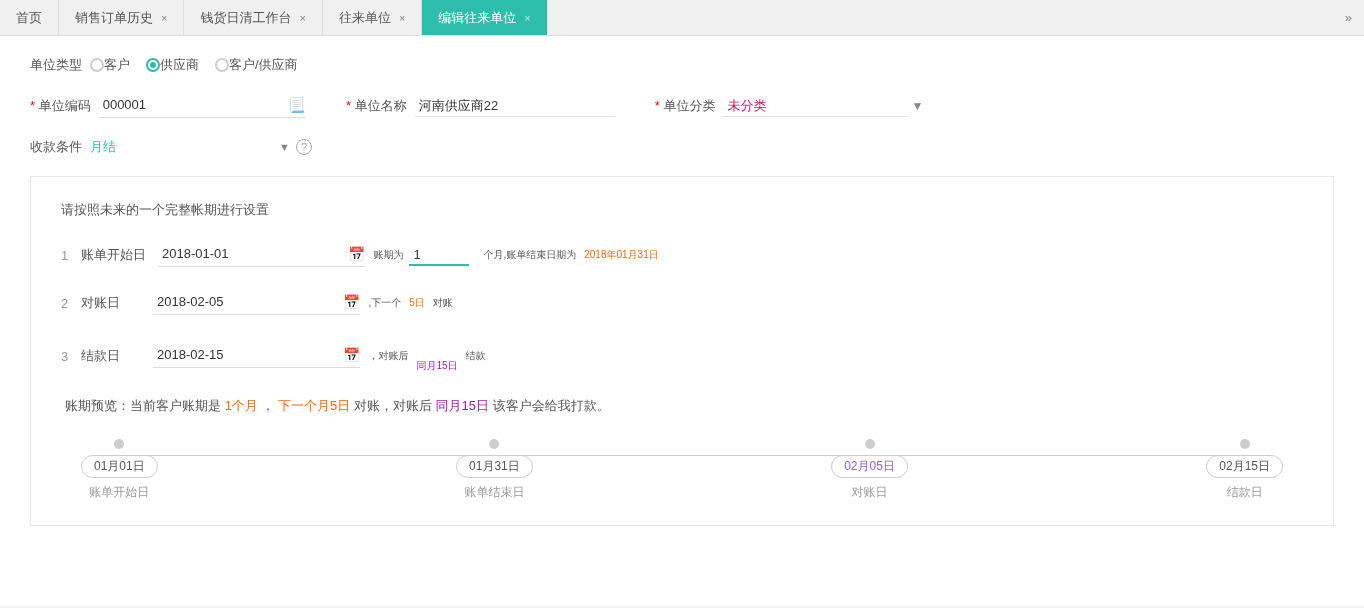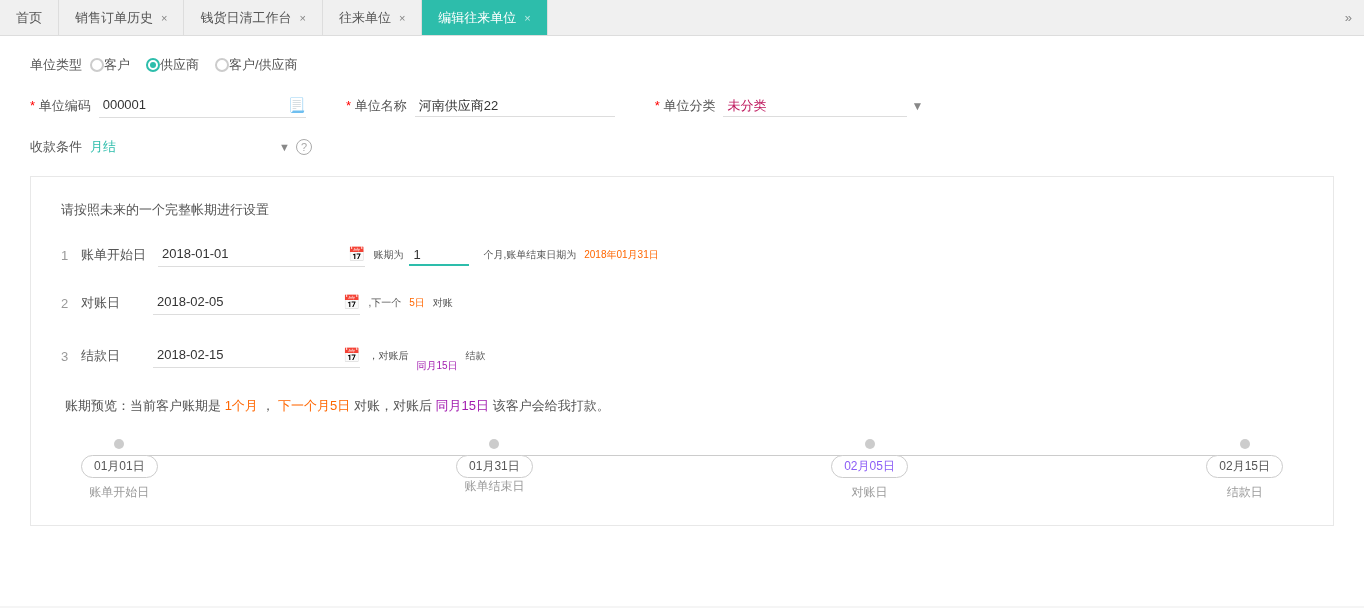--- a/index.html
+++ b/index.html
@@ -389,21 +389,21 @@
           <div style="width: 10px; height: 10px; border-radius: 50%; background: #ccc; margin-bottom: 6px;"></div>
           <div style="border: 1px solid #ccc; border-radius: 12px; padding: 2px 12px; font-size: 12px; color: #555; white-space: nowrap; background: #fff;">01月01日</div>
           <div style="font-size: 12px; color: #999; margin-top: 6px; white-space: nowrap;">账单开始日</div>
         </div>
 
         <div style="flex: 1;"></div>
 
         <div style="display: flex; flex-direction: column; align-items: center; z-index: 1; flex: 0 0 auto;">
           <div style="width: 10px; height: 10px; border-radius: 50%; background: #ccc; margin-bottom: 6px;"></div>
           <div style="border: 1px solid #ccc; border-radius: 12px; padding: 2px 12px; font-size: 12px; color: #555; white-space: nowrap; background: #fff;">01月31日</div>
-          <div style="font-size: 12px; color: #999; white-space: nowrap;">账单结束日</div>
+          <div style="font-size: 12px; color: #999; margin-top: 6px; white-space: nowrap;">账单结束日</div>
         </div>
 
         <div style="flex: 1;"></div>
 
         <div style="display: flex; flex-direction: column; align-items: center; z-index: 1; flex: 0 0 auto;">
           <div style="width: 10px; height: 10px; border-radius: 50%; background: #ccc; margin-bottom: 6px;"></div>
           <div style="border: 1px solid #ccc; border-radius: 12px; padding: 2px 12px; font-size: 12px; color: #8b5cf6; white-space: nowrap; background: #fff;">02月05日</div>
           <div style="font-size: 12px; color: #999; margin-top: 6px; white-space: nowrap;">对账日</div>
         </div>
 

